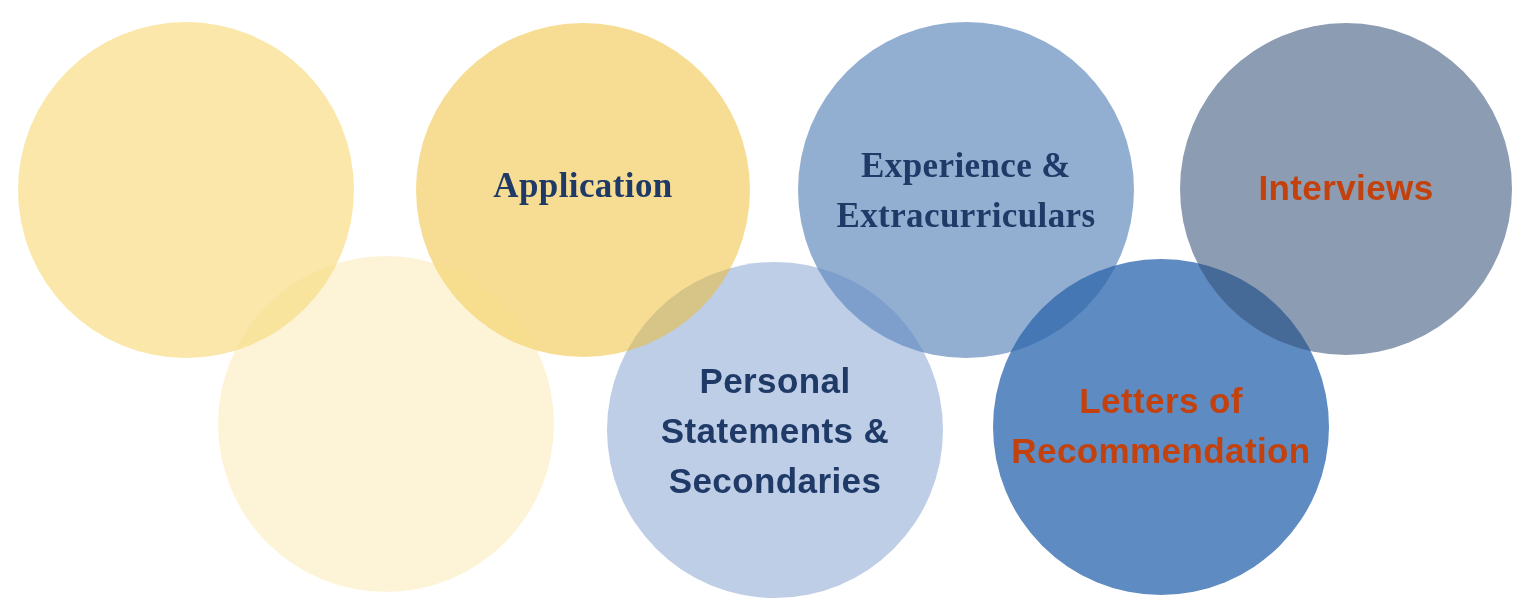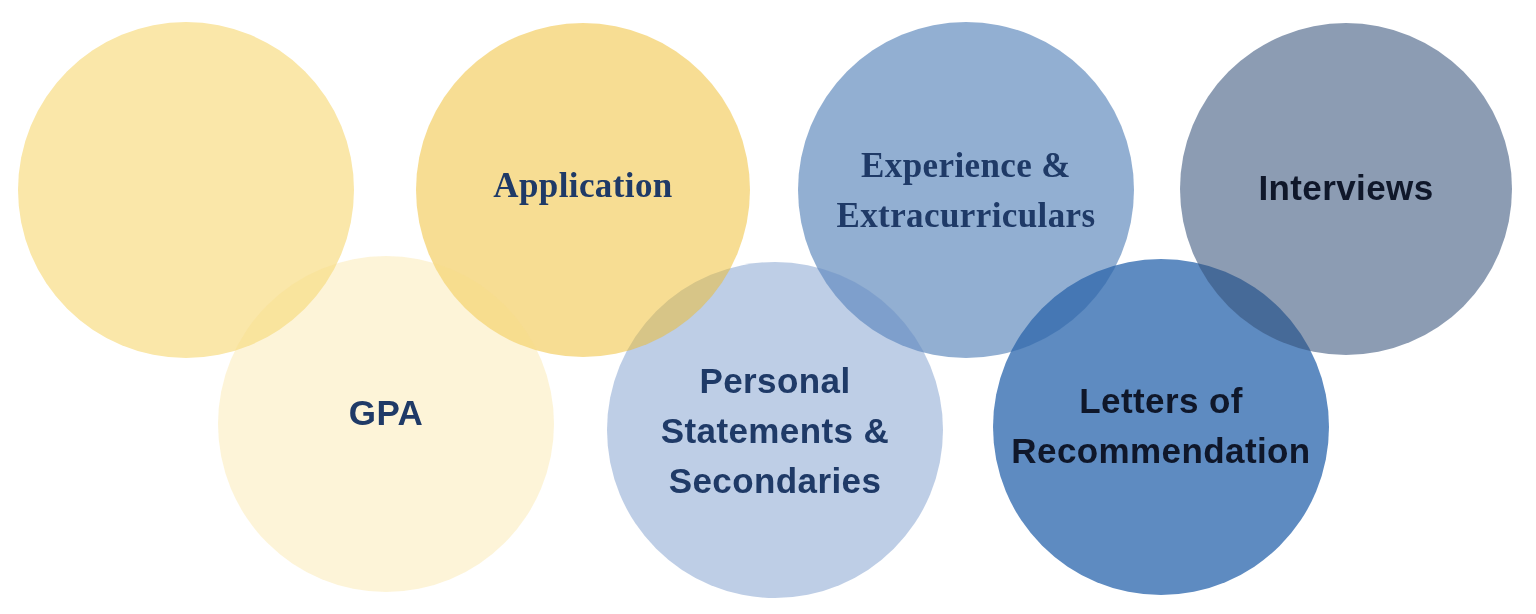--- a/index.html
+++ b/index.html
@@ -25,21 +25,21 @@
     transform: translate(-50%, -50%);
     text-align: center;
     font-weight: bold;
     font-size: 35px;
     line-height: 1.43;
     letter-spacing: 0.4px;
     color: #1F3A67;
     white-space: normal;
   }
   .label.light {
-    color: #0f172a;
+    color: #c2410c;
   }
 </style>
 </head>
 <body>
 
 <div class="stage">
 
   <svg width="1536" height="614" viewBox="0 0 1536 614">
 
     <circle cx="1161" cy="427" r="168" fill-opacity="1" fill="#5E8BC1"></circle>
@@ -51,19 +51,18 @@
     <circle cx="386" cy="424" r="168" fill-opacity="0.32" fill="#F8DC85"></circle>
   </svg>
 
 
   <div class="label" style="left:583px; top:186px; width:320px;font-family:Liberation Serif, serif;">Application</div>
 
   <div class="label" style="left:966px; top:191px; width:330px;font-family:Liberation Serif, serif;">Experience &amp; Extracurriculars</div>
 
   <div class="label light" style="left:1346px; top:188px; width:320px;">Interviews</div>
 
-  <div class="label" style="left:386px; top:413px; width:300px;">GPA</div>
 
   <div class="label" style="left:775px; top:431px; width:250px;">Personal Statements &amp; Secondaries</div>
 
   <div class="label light" style="left:1161px; top:426px; width:340px;text-align:center;">Letters of Recommendation</div>
 
 </div>
 
 </body></html>

